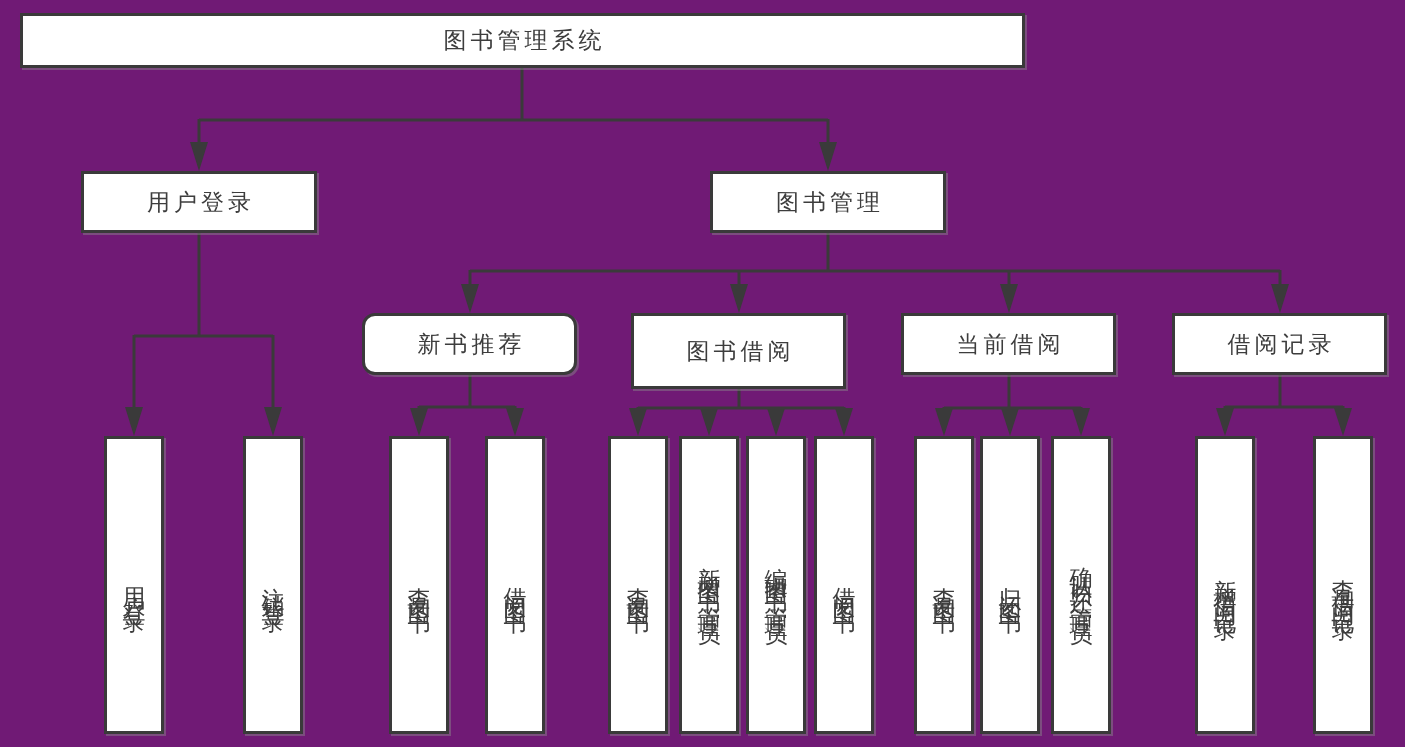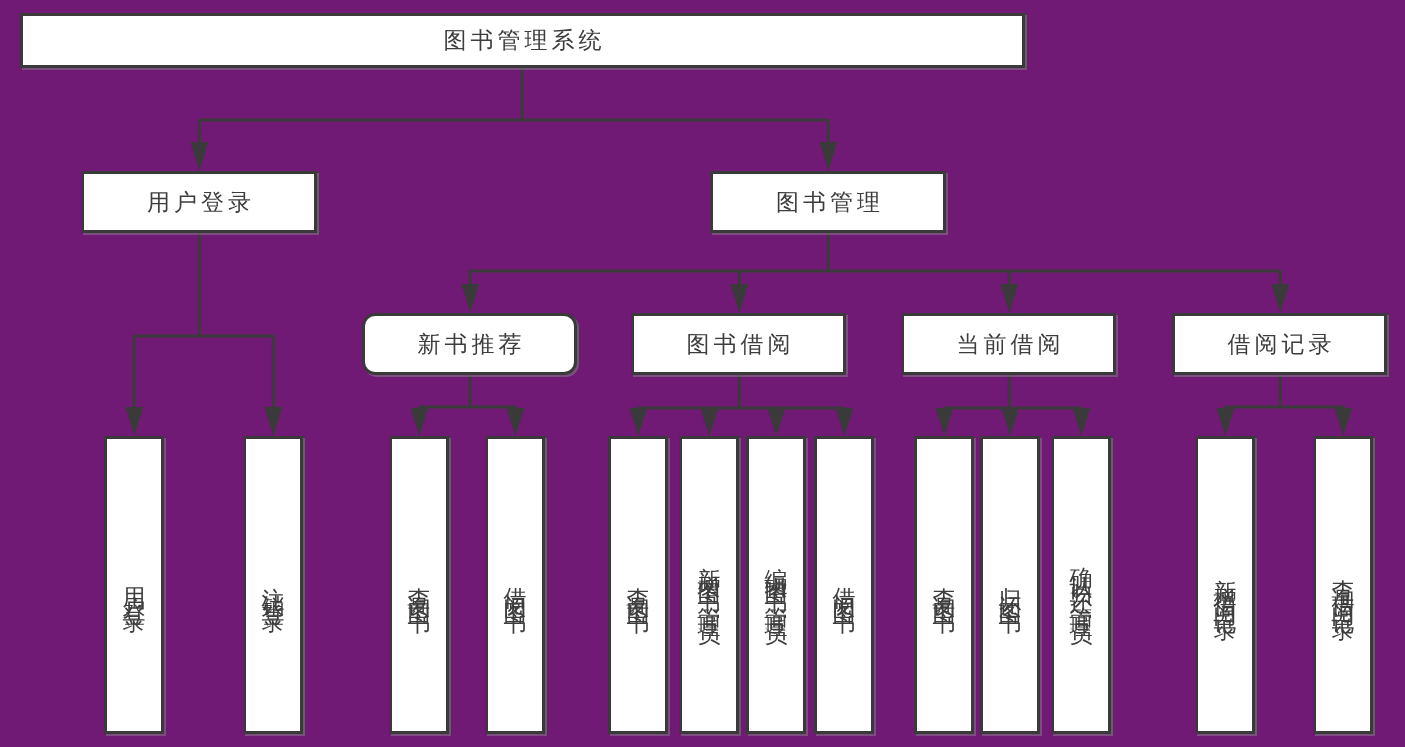--- a/index.html
+++ b/index.html
@@ -44,21 +44,21 @@
     font-size: 23px;
     letter-spacing: 8px;
     line-height: 1.0;
     white-space: nowrap;
   }
   
   .n-root   { left: 20px;   top: 13px;  width: 1005px; height: 55px; }
   .n-l2-a   { left: 81px;   top: 171px; width: 236px;  height: 62px; }
   .n-l2-b   { left: 710px;  top: 171px; width: 236px;  height: 62px; }
   .n-l3-a   { left: 362px;  top: 313px; width: 215px;  height: 62px; border-radius: 13px; }
-  .n-l3-b   { left: 631px;  top: 313px; width: 215px;  height: 62px; }
+  .n-l3-b   { left: 631px;  top: 313px; width: 215px;  height: 76px; }
   .n-l3-c   { left: 901px;  top: 313px; width: 215px;  height: 62px; align-items: center; }
   .n-l3-d   { left: 1172px; top: 313px; width: 215px;  height: 62px; }
   .leaf     { top: 436px; width: 60px; height: 298px; }
   .lf-1  { left: 104px;  }
   .lf-2  { left: 243px;  }
   .lf-3  { left: 389px;  }
   .lf-4  { left: 485px;  }
   .lf-5  { left: 608px;  }
   .lf-6  { left: 679px;  }
   .lf-7  { left: 746px;  }

